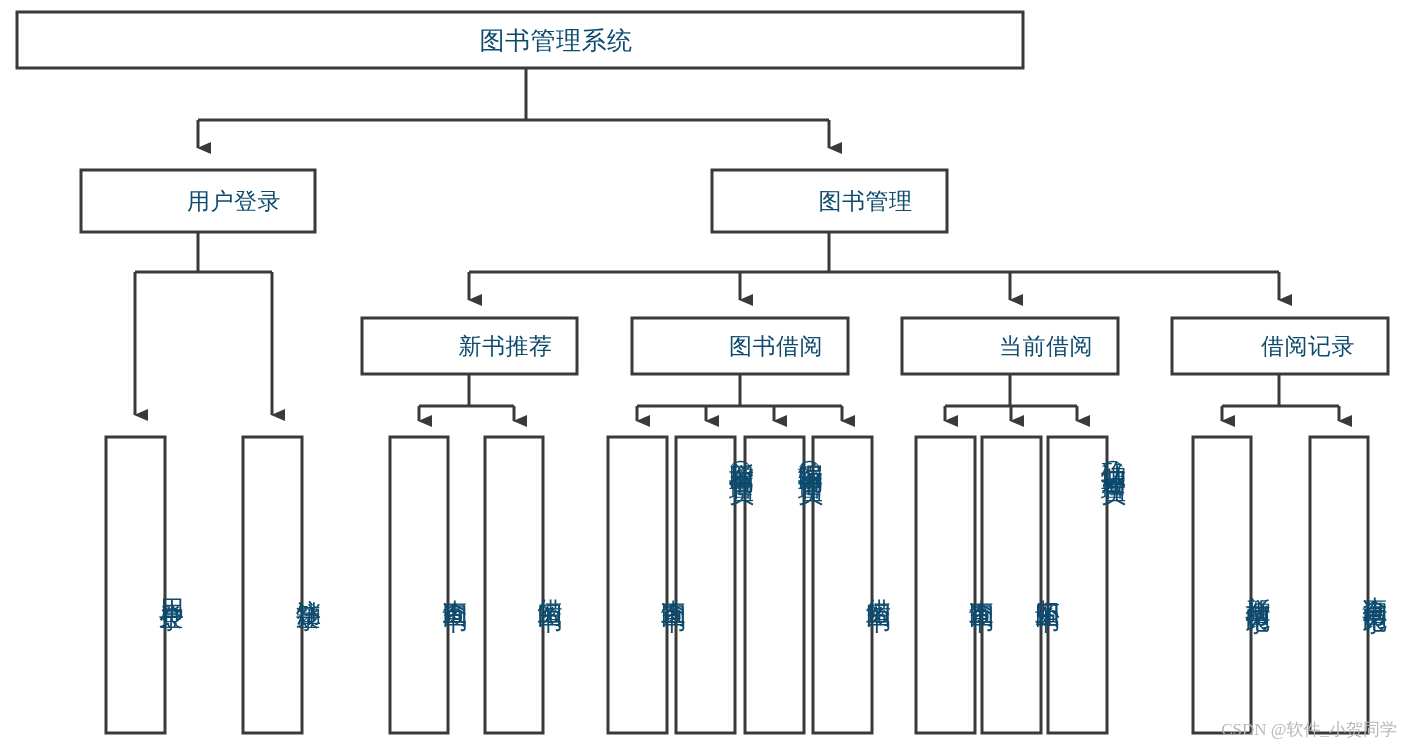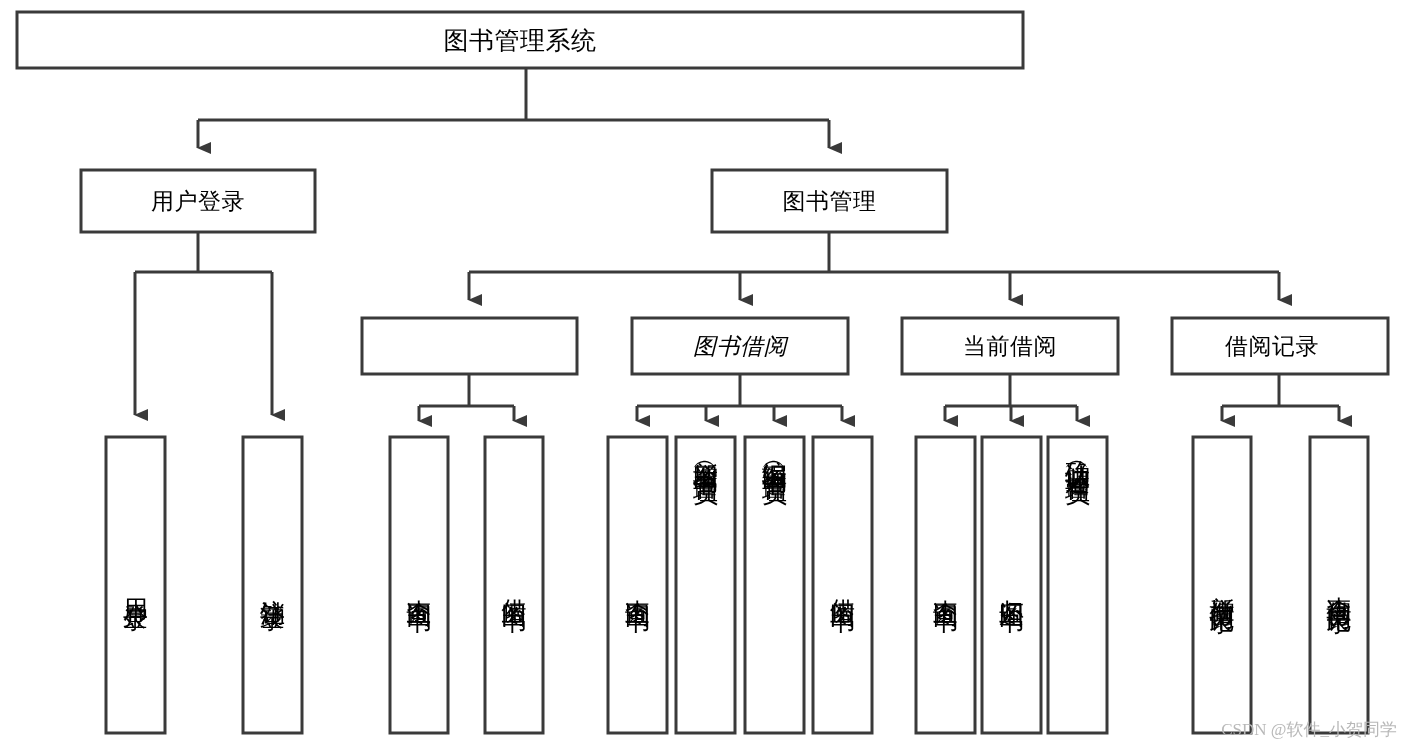--- a/index.html
+++ b/index.html
@@ -41,24 +41,25 @@
   }
   .arrow-head {
     fill: #3a3a3a;
     stroke: none;
   }
   .node-label {
     position: absolute;
     display: flex;
     align-items: center;
     justify-content: center;
-    color: #000000;
+    color: #0c4a6e;
     font-family: "Liberation Sans", "DejaVu Sans", sans-serif;
     pointer-events: none;
     letter-spacing: 0.5px;
+    margin-left: 36px;
   }
   .label-root {
     font-size: 25px;
   }
   .label-mid {
     font-size: 23px;
   }
   .label-leaf {
     writing-mode: vertical-rl;
     text-orientation: upright;
@@ -162,21 +163,22 @@
     <path class="conn" d="M 1222 406 L 1339 406"></path>
     <path class="conn" d="M 1222 406 L 1222 421" marker-end="url(#arrow)"></path>
     <path class="conn" d="M 1339 406 L 1339 421" marker-end="url(#arrow)"></path>
   </svg>
 
   <div class="node-label label-root" style="left:17px; top:12px; width:1006px; height:56px;">图书管理系统</div>
 
   <div class="node-label label-mid" style="left:81px; top:170px; width:234px; height:62px;">用户登录</div>
   <div class="node-label label-mid" style="left:712px; top:170px; width:235px; height:62px;border-radius:27px;">图书管理</div>
 
-  <div class="node-label label-mid" style="left:632px; top:318px; width:216px; height:56px;font-style:italic;">图书借阅</div>
+  <div class="node-label label-mid" style="left:362px; top:318px; width:215px; height:56px;">新书推荐</div>
+  <div class="node-label label-mid" style="left:632px; top:318px; width:216px; height:56px;">图书借阅</div>
   <div class="node-label label-mid" style="left:902px; top:318px; width:216px; height:56px;border-radius:9px;">当前借阅</div>
   <div class="node-label label-mid" style="left:1172px; top:318px; width:200px; height:56px;text-align:right;">借阅记录</div>
 
   <div class="node-label label-leaf" style="left:106px; top:437px; width:59px; height:296px;">用户登录</div>
   <div class="node-label label-leaf" style="left:243px; top:437px; width:59px; height:296px;">注销登录</div>
 
   <div class="node-label label-leaf" style="left:390px; top:437px; width:58px; height:296px;">查询图书</div>
   <div class="node-label label-leaf" style="left:485px; top:437px; width:58px; height:296px;">借阅图书</div>
 
   <div class="node-label label-leaf" style="left:608px; top:437px; width:59px; height:296px;">查询图书</div>

